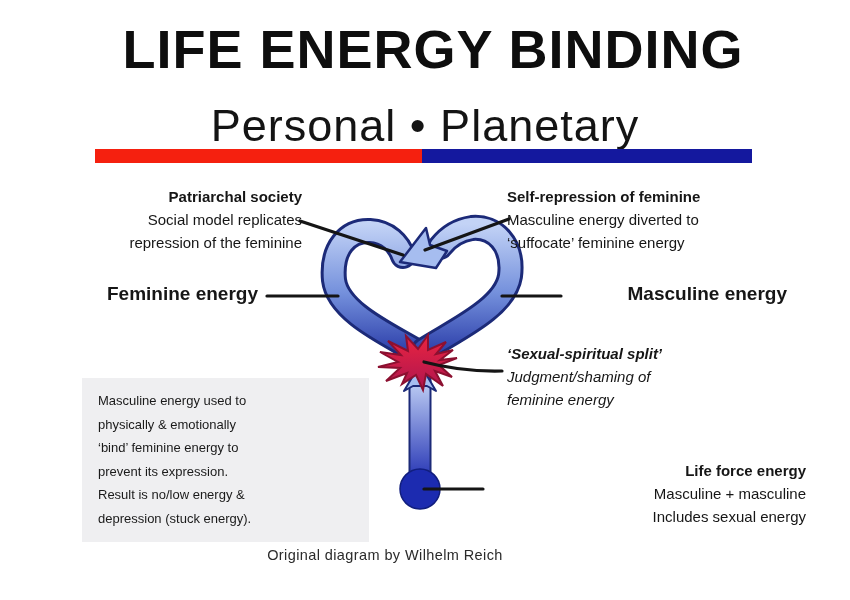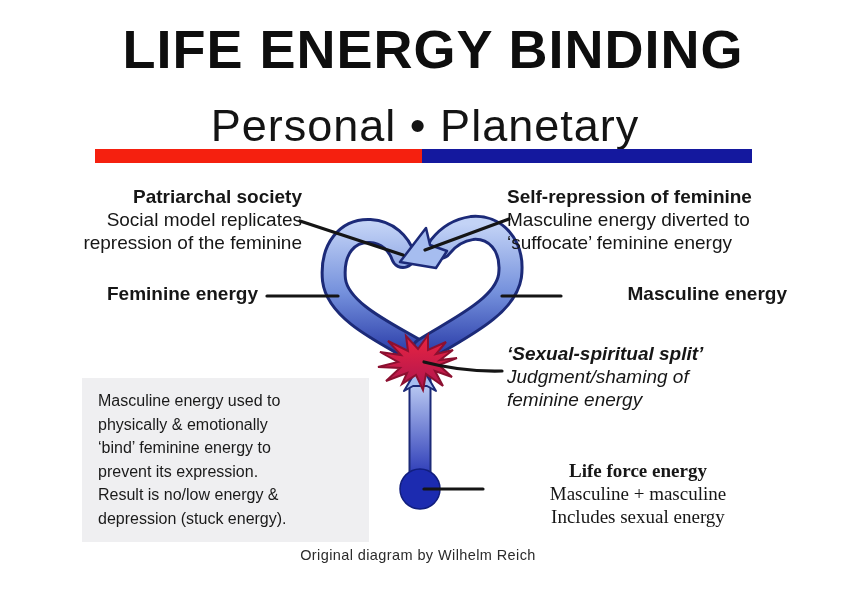--- a/index.html
+++ b/index.html
@@ -14,38 +14,38 @@
     top:18px;left:8px;width:850px;text-align:center;
     font-size:54px;line-height:62px;font-weight:800;letter-spacing:1px;color:#0e0e0e;
   }
   #subtitle{
     top:84px;left:0;width:850px;text-align:center;
     font-size:45px;line-height:52px;font-weight:400;letter-spacing:1px;color:#141414;margin-top:16px;
   }
   #divider{top:149px;left:95px;width:657px;height:14px;display:flex;}
   #divider .seg-red{width:327px;height:14px;background:#f5200f;}
   #divider .seg-blue{width:330px;height:14px;background:#14189e;}
-  .note{font-size:19px;line-height:23px;}
+  .note{font-size:15px;line-height:23px;}
   .note .hd{font-weight:700;}
   .note .bd{font-weight:400;white-space:pre-line;}
   .lbl{font-size:19px;line-height:23px;font-weight:700;}
   #note-patriarchal{top:185px;left:30px;width:272px;text-align:right;}
   #note-selfrep{top:185px;left:507px;width:310px;text-align:left;}
   #lbl-feminine{top:282px;left:30px;width:228px;text-align:right;}
   #lbl-masculine{top:282px;left:567px;width:220px;text-align:right;}
   #note-split{top:342px;left:507px;width:300px;text-align:left;font-style:italic;}
   #box-bound{
     top:378px;left:82px;width:287px;box-sizing:border-box;
     background:#efeff1;padding:11px 12px 12px 16px;
-    font-size:16px;line-height:23.5px;white-space:pre-line;color:#1a1a1a;
+    font-size:13px;line-height:23.5px;white-space:pre-line;color:#1a1a1a;
   }
-  #note-lifeforce{top:459px;left:488px;width:300px;text-align:center;font-family:Liberation Serif, serif;}
+  #note-lifeforce{top:459px;left:506px;width:300px;text-align:right;}
   #caption{
     top:546px;left:0;width:770px;text-align:center;
-    font-size:14.5px;line-height:18px;font-weight:400;letter-spacing:.4px;color:#2b2b2b;padding-left:33px;
+    font-size:14.5px;line-height:18px;font-weight:400;letter-spacing:.4px;color:#2b2b2b;
   }
   svg{display:block;}
 </style>
 </head>
 <body>
 
 <div id="stage">
 
   <svg class="abs" style="top:0;left:0" width="850" height="600" viewBox="0 0 850 600">
     <defs>

